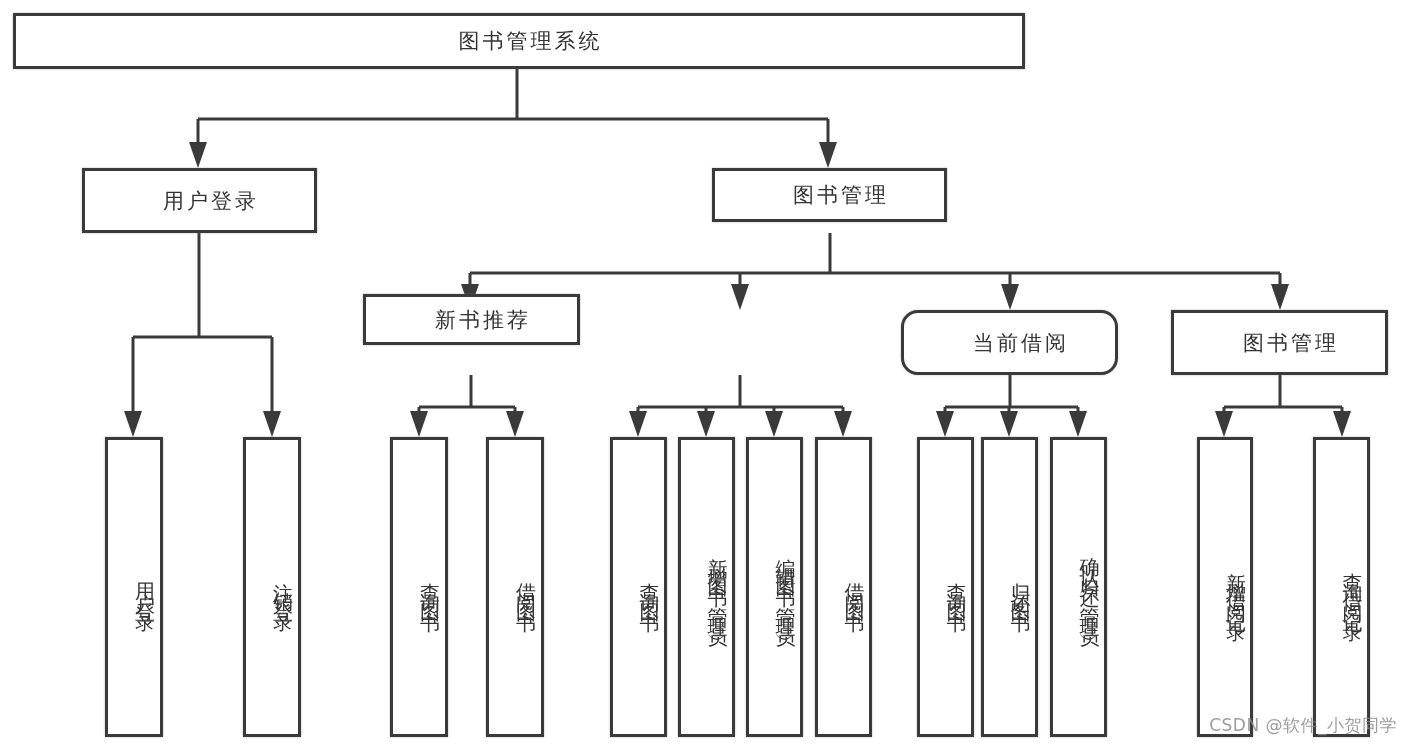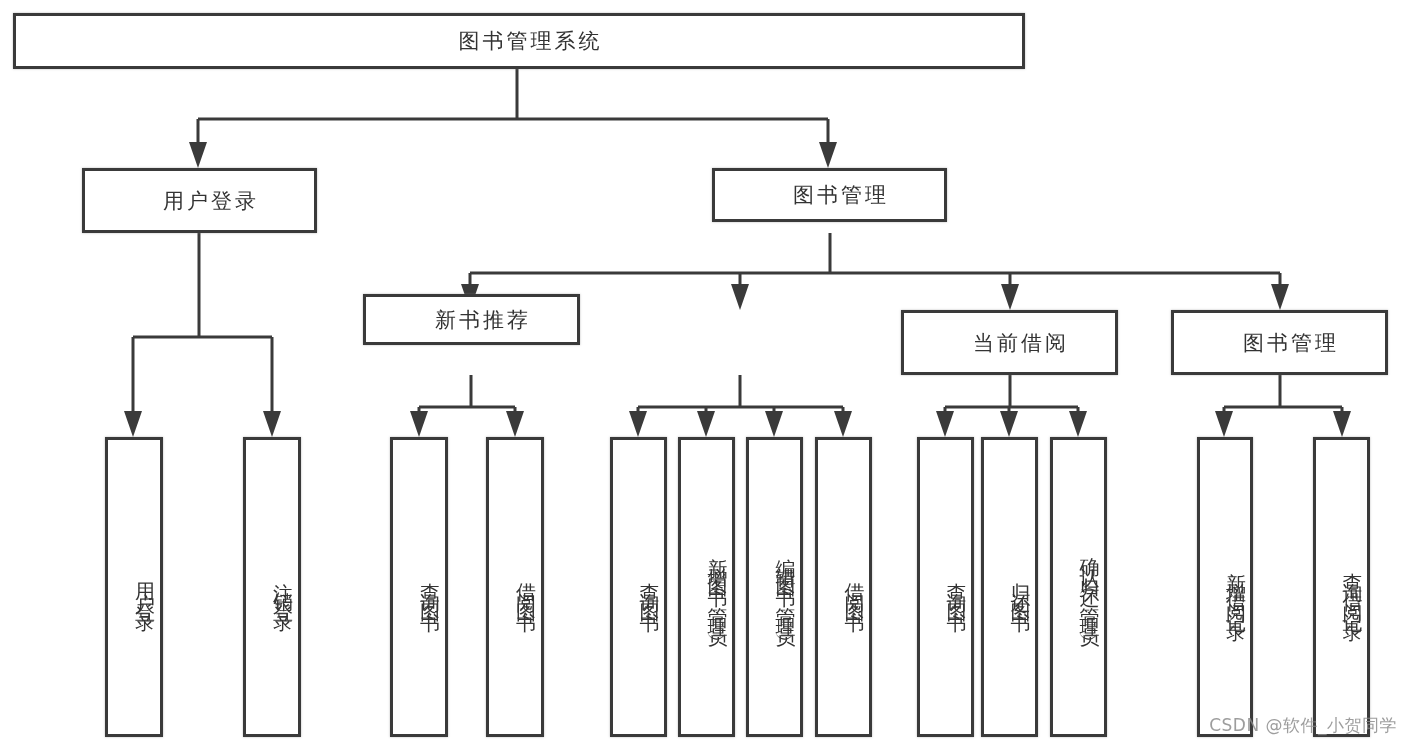--- a/index.html
+++ b/index.html
@@ -96,21 +96,21 @@
     <polygon class="arrow" points="1215,411 1233,411 1224,437"></polygon>
     <polygon class="arrow" points="1333,411 1351,411 1342,437"></polygon>
   </svg>
 
   <div class="box h-box" style="left:13px; top:13px; width:1012px; height:56px;">图书管理系统</div>
 
   <div class="box h-box" style="left:82px; top:168px; width:235px; height:65px;">用户登录</div>
   <div class="box h-box" style="left:712px; top:168px; width:235px; height:54px;">图书管理</div>
 
   <div class="box h-box" style="left:363px; top:294px; width:217px; height:51px;">新书推荐</div>
-  <div class="box h-box" style="left:901px; top:310px; width:217px; height:65px;">当前借阅</div>
+  <div class="box h-box" style="left:901px; top:310px; width:217px; height:65px;border-radius:17px;">当前借阅</div>
   <div class="box h-box" style="left:1171px; top:310px; width:217px; height:65px;">图书管理</div>
 
   <div class="box v-box" style="left:105px; top:437px; width:58px; height:300px;">用户登录</div>
   <div class="box v-box" style="left:243px; top:437px; width:58px; height:300px;">注销登录</div>
 
   <div class="box v-box" style="left:390px; top:437px; width:58px; height:300px;">查询图书</div>
   <div class="box v-box" style="left:486px; top:437px; width:58px; height:300px;">借阅图书</div>
 
   <div class="box v-box" style="left:610px; top:437px; width:57px; height:300px;">查询图书</div>
   <div class="box v-box" style="left:678px; top:437px; width:57px; height:300px;">新增图书（管理员）</div>

